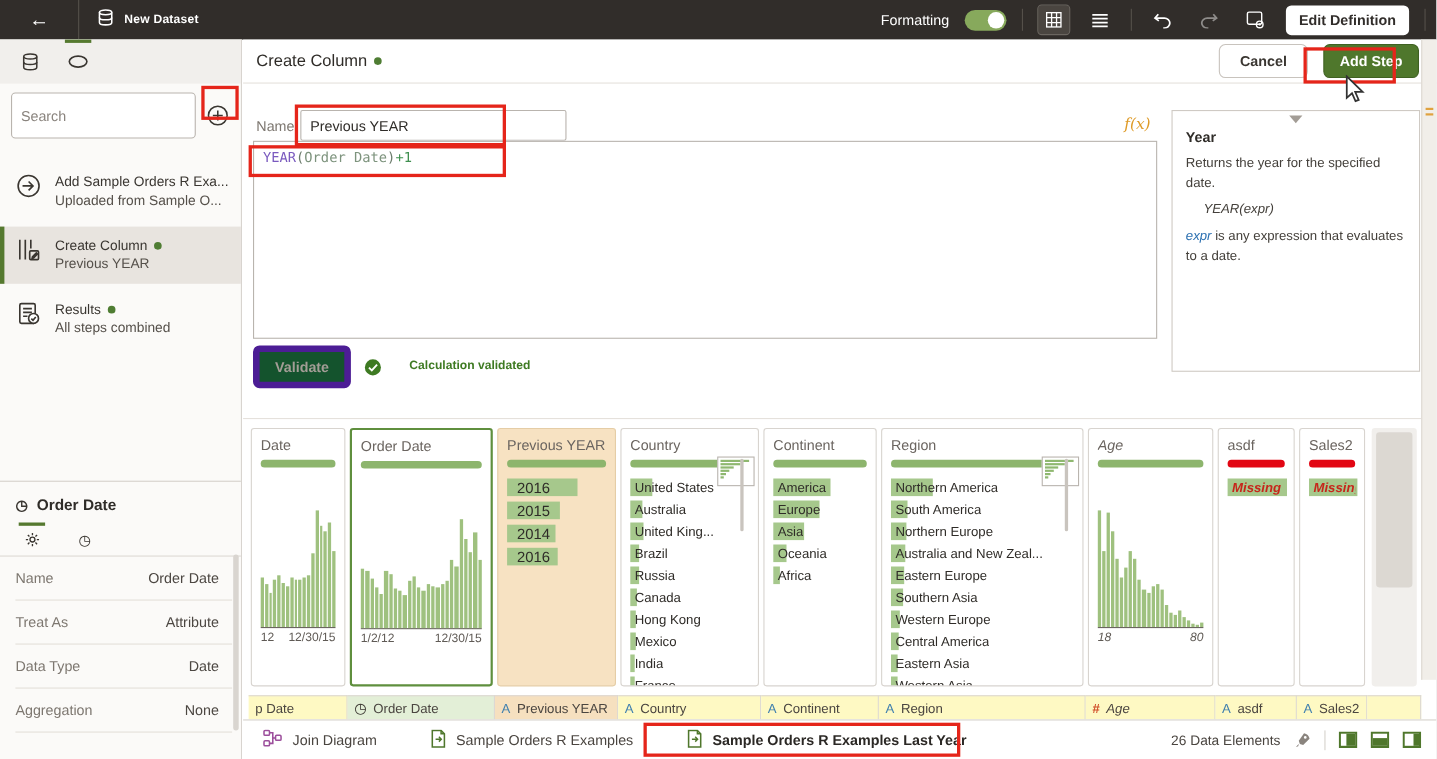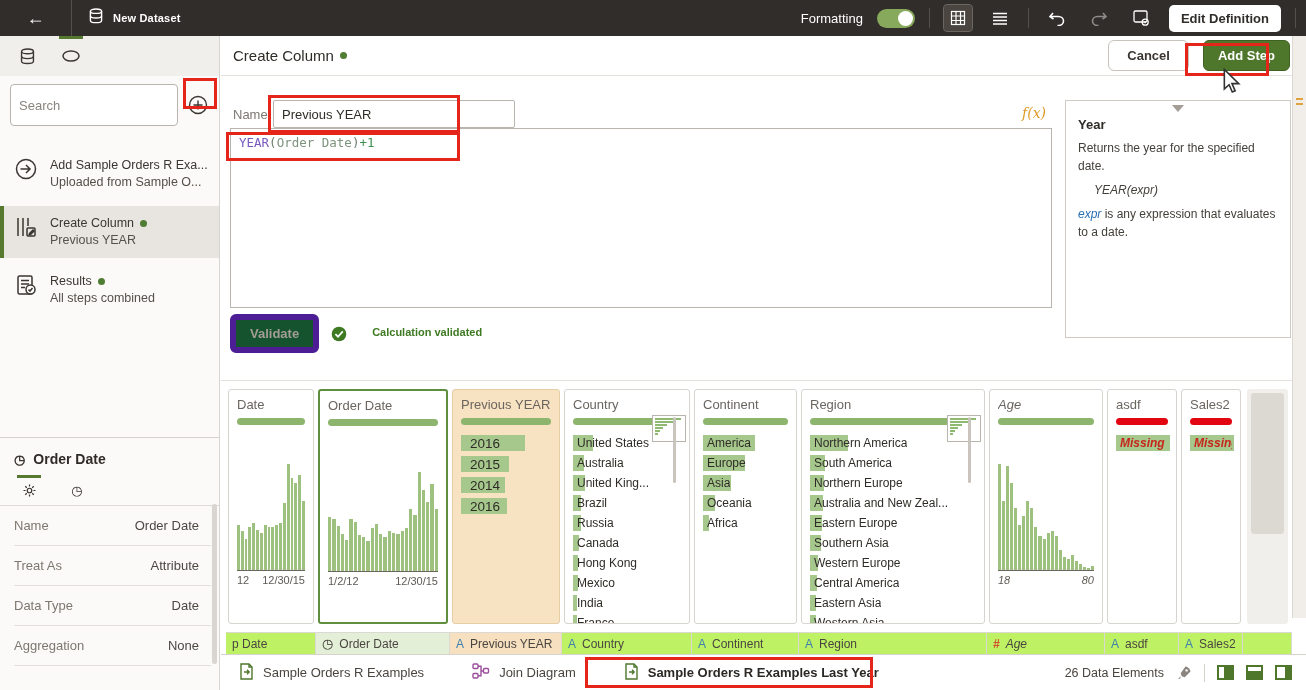--- a/index.html
+++ b/index.html
@@ -105,21 +105,21 @@
   .vtxt { position:relative; font-size:12px; color:#2f2c28; padding-left:4px; white-space:nowrap; overflow:hidden;text-align:center; }
   .vtxt.big { font-size:13.5px; padding-left:9px; }
   .vtxt.miss { font-style:italic; color:#c6261b; font-weight:bold; }
   .mini { position:absolute; top:25px; right:3px; width:34px; height:27px; background:#fff; border:1px solid #b9b4ae; padding:2px; }
   .mini i { display:block; height:2px; background:#8fb870; margin-bottom:1px; }
   .vscroll { position:absolute; top:27px; right:13px; width:3px; height:66px; background:#c9c4be; border-radius:2px; }
   .scrollcol { flex:1 1 auto; display:flex; flex-direction:column; }
   .scrolltrack { margin:8px 4px; flex:1; background:#f1efec; border-radius:3px; position:relative; }
   .scrolltrack .thumb { position:absolute; top:4px; left:4px; right:4px; height:60%; background:#dcd8d2; border-radius:3px; }
   .ftab { height:22px; display:flex; align-items:center; gap:6px; padding:0 6px; font-size:12px; color:#4a4540;
-          background:#bef264; border-top:1px solid #dcd8d3; border-right:1px solid #dcd8d3; white-space:nowrap;
+          background:#fef9c3; border-top:1px solid #dcd8d3; border-right:1px solid #dcd8d3; white-space:nowrap;
           overflow:hidden; cursor:pointer; }
   .ftab.green { background:#e3efd7; }
   .ftab.tan { background:#f6e0bf; }
   .t-A { color:#3f7fae; font-size:12px; }
   .t-hash { color:#d1502b; font-weight:bold; font-size:12px; }
   .t-clock { color:#3a3631; font-size:13px; line-height:1; }
 
   
   .bottombar { position:absolute; top:618px; left:0; width:1085px; height:36px; background:#fff;
                border-top:1px solid #d6d2cc; display:flex; align-items:center; padding:0 14px 0 18px; }
@@ -691,38 +691,38 @@
           <div class="scrolltrack">
             <div class="thumb"></div>
           </div>
           <div class="ftab" style="flex: 0 0 22px;"></div>
         </div>
       </div>
 
     <div class="bottombar">
       <div id="bottom-tabs" style="display:flex;align-items:center;">
           <div class="bbtab">
-            <span><svg width="15" height="17" viewBox="0 0 15 17">
-                <path d="M2 1h8l3 3v12H2z" fill="none" stroke="#4f772c" stroke-width="1.4"></path>
-                <path d="M10 1v3h3" fill="none" stroke="#4f772c" stroke-width="1.4"></path>
-                <path d="M5 9h5M8 6.8 10.2 9 8 11.2" fill="none" stroke="#4f772c" stroke-width="1.3"></path>
-              </svg></span>
-            <span>Sample Orders R Examples</span>
-          </div>
-          <div class="bbtab">
             <span><svg width="18" height="16" viewBox="0 0 18 16">
                 <g fill="none" stroke="#9c4f9c" stroke-width="1.4">
                   <rect x="1" y="1" width="5" height="4.5" rx="1"></rect>
                   <rect x="1" y="10.5" width="5" height="4.5" rx="1"></rect>
                   <rect x="11.5" y="5.5" width="5" height="4.5" rx="1"></rect>
                   <path d="M6 3.2h3v9.6H6M9 8h2.5"></path>
                 </g>
               </svg></span>
             <span>Join Diagram</span>
           </div>
+          <div class="bbtab">
+            <span><svg width="15" height="17" viewBox="0 0 15 17">
+                <path d="M2 1h8l3 3v12H2z" fill="none" stroke="#4f772c" stroke-width="1.4"></path>
+                <path d="M10 1v3h3" fill="none" stroke="#4f772c" stroke-width="1.4"></path>
+                <path d="M5 9h5M8 6.8 10.2 9 8 11.2" fill="none" stroke="#4f772c" stroke-width="1.3"></path>
+              </svg></span>
+            <span>Sample Orders R Examples</span>
+          </div>
           <div class="bbtab active">
             <span><svg width="15" height="17" viewBox="0 0 15 17">
                 <path d="M2 1h8l3 3v12H2z" fill="none" stroke="#4f772c" stroke-width="1.4"></path>
                 <path d="M10 1v3h3" fill="none" stroke="#4f772c" stroke-width="1.4"></path>
                 <path d="M5 9h5M8 6.8 10.2 9 8 11.2" fill="none" stroke="#4f772c" stroke-width="1.3"></path>
               </svg></span>
             <span>Sample Orders R Examples Last Year</span>
           </div>
         </div>
       <div class="bb-right">

